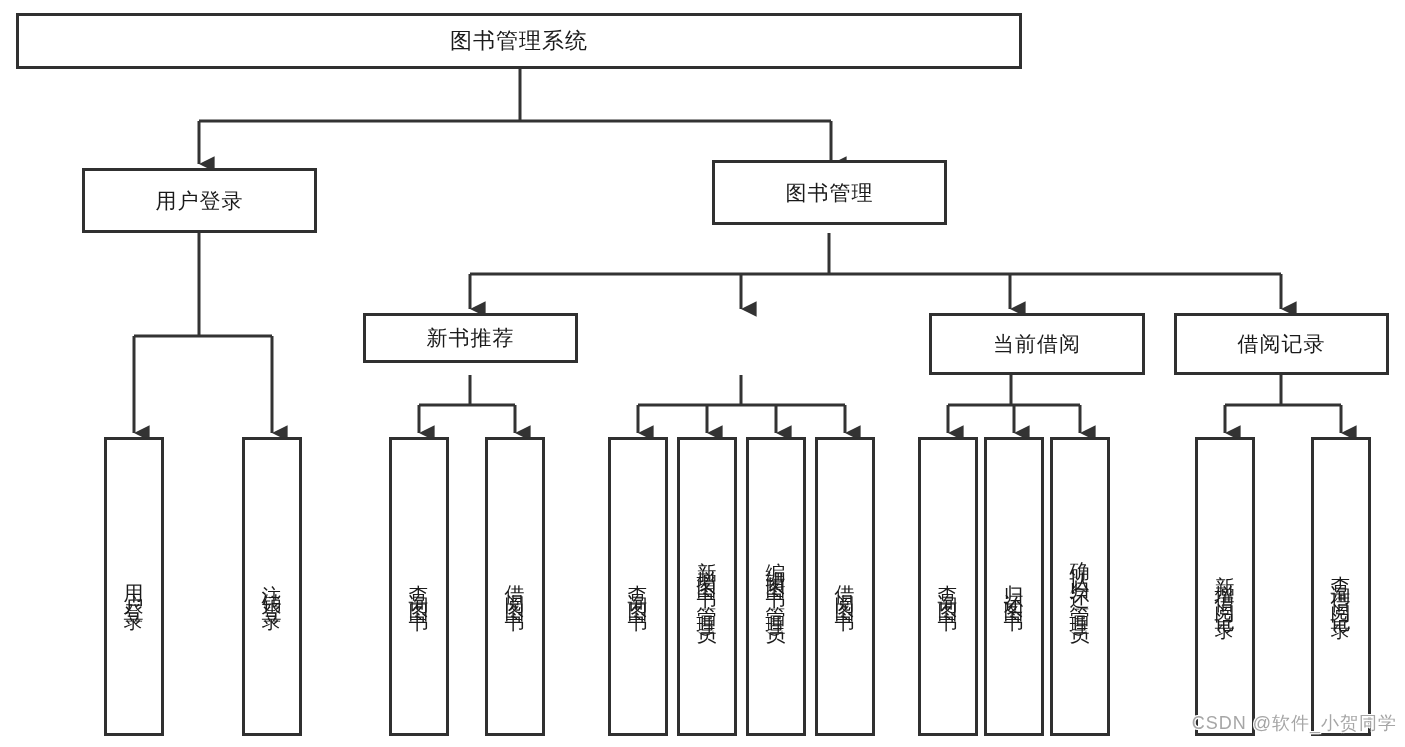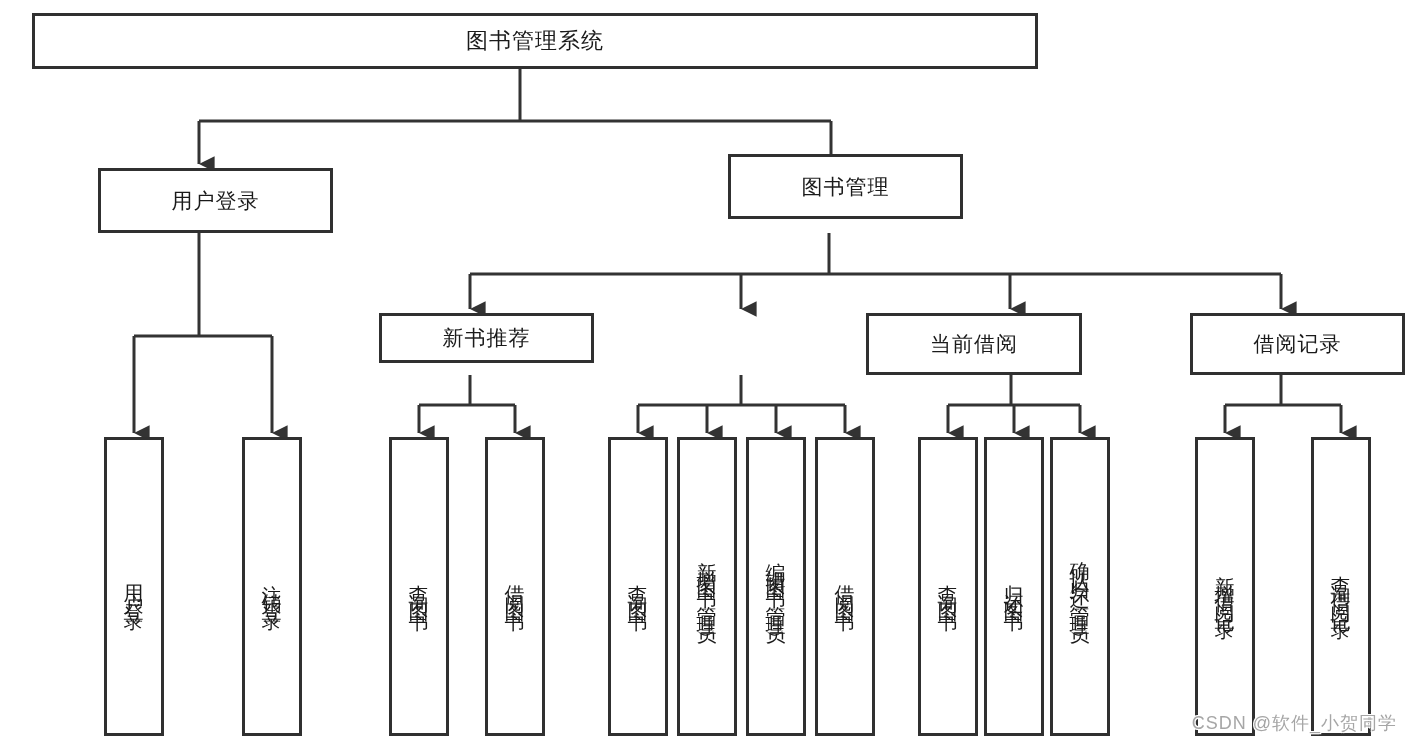--- a/index.html
+++ b/index.html
@@ -30,21 +30,20 @@
     display: flex;
     align-items: center;
     justify-content: center;
     z-index: 2;
   }
   .hbox {
     font-size: 21px;
     letter-spacing: 1px;
     text-align: center;
     white-space: nowrap;
-    margin-left: 16px;
   }
   .root-box { font-size: 22px; }
   .leaf {
     width: 60px;
     top: 437px;
     height: 299px;
   }
   .leaf .vtext {
     writing-mode: vertical-rl;
     text-orientation: mixed;
@@ -109,24 +108,24 @@
 
       <path d="M1281 375 V405 M1225 405 H1341"></path>
       <path d="M1225 405 V433" marker-end="url(#ah)"></path>
       <path d="M1341 405 V433" marker-end="url(#ah)"></path>
     </g>
   </svg>
 
   <div class="box hbox root-box" style="left:16px; top:13px; width:1006px; height:56px;">图书管理系统</div>
 
   <div class="box hbox" style="left:82px; top:168px; width:235px; height:65px;">用户登录</div>
-  <div class="box hbox" style="left:712px; top:154px; width:235px; height:65px;">图书管理</div>
+  <div class="box hbox" style="left:712px; top:160px; width:235px; height:65px;">图书管理</div>
 
   <div class="box hbox" style="left:363px; top:313px; width:215px; height:50px;">新书推荐</div>
-  <div class="box hbox" style="left:850px; top:313px; width:216px; height:62px;">当前借阅</div>
+  <div class="box hbox" style="left:929px; top:313px; width:216px; height:62px;">当前借阅</div>
   <div class="box hbox" style="left:1174px; top:313px; width:215px; height:62px;">借阅记录</div>
 
   <div class="box leaf" style="left:104px;">
     <span class="vtext">用户登录</span>
   </div>
   <div class="box leaf" style="left:242px;">
     <span class="vtext">注销登录</span>
   </div>
 
   <div class="box leaf" style="left:389px;">

